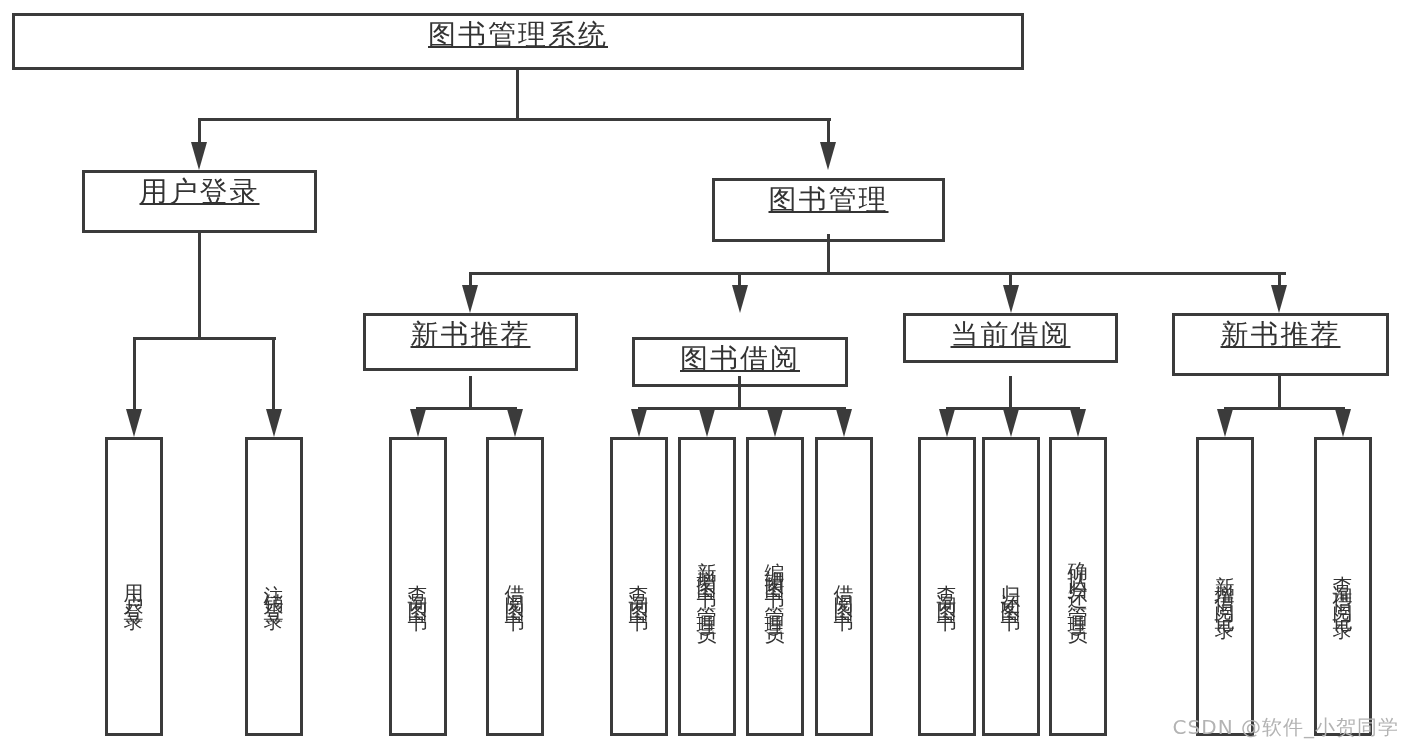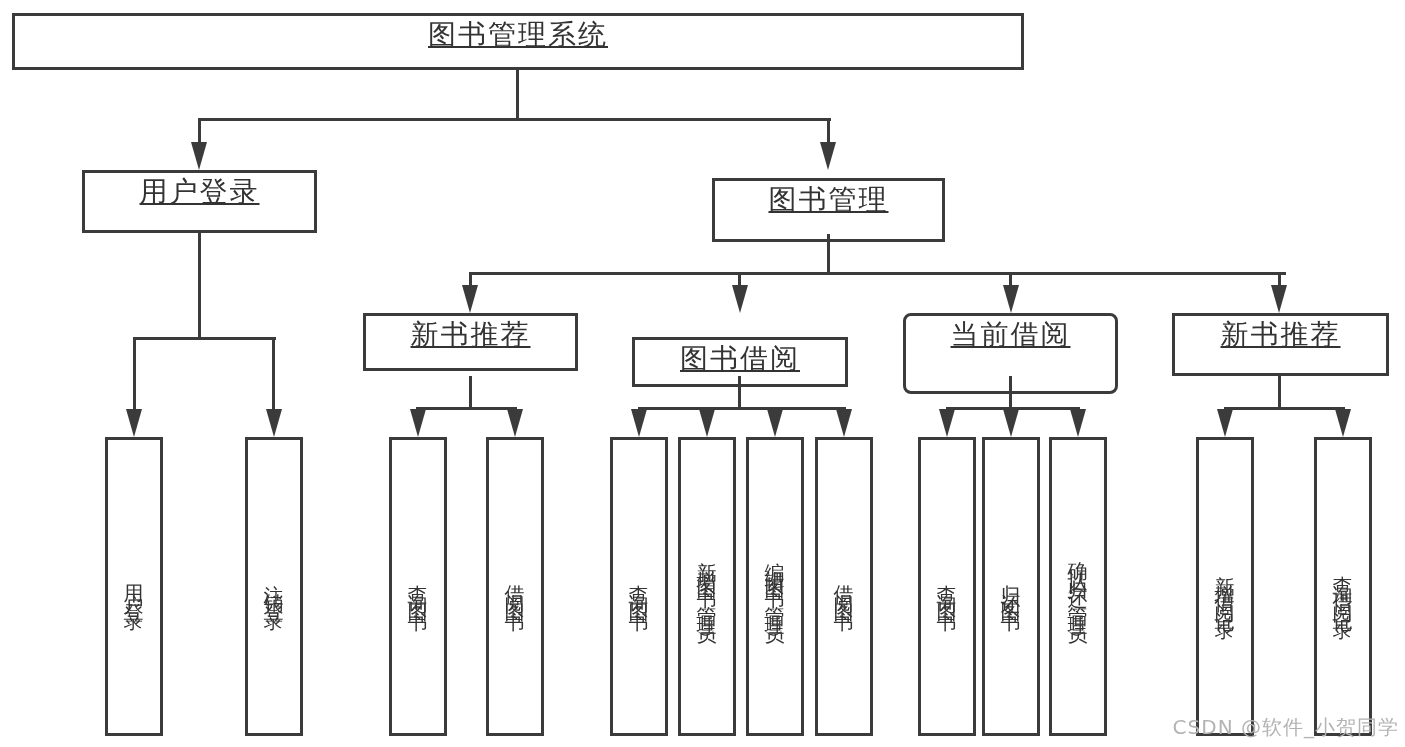--- a/index.html
+++ b/index.html
@@ -113,21 +113,21 @@
   <div class="arrow" style="left:732px; top:285px;"></div>
   <div class="arrow" style="left:1003px; top:285px;"></div>
   <div class="arrow" style="left:1271px; top:285px;"></div>
 
   <div class="box" style="left:363px; top:313px; width:215px; height:58px;">
     <span>新书推荐</span>
   </div>
   <div class="box" style="left:632px; top:313px; width:216px; height:50px;margin-top:24px;">
     <span>图书借阅</span>
   </div>
-  <div class="box" style="left:903px; top:313px; width:215px; height:81px;border-radius:8px;">
+  <div class="box" style="left:903px; top:313px; width:215px; height:50px;">
     <span>当前借阅</span>
   </div>
   <div class="box" style="left:1172px; top:313px; width:217px; height:63px;">
     <span>新书推荐</span>
   </div>
 
   <div class="vline" style="left:469px; top:376px; height:34px;"></div>
   <div class="hline" style="left:416px; top:407px; width:101px;"></div>
   <div class="arrow" style="left:410px; top:409px;"></div>
   <div class="arrow" style="left:507px; top:409px;"></div>

